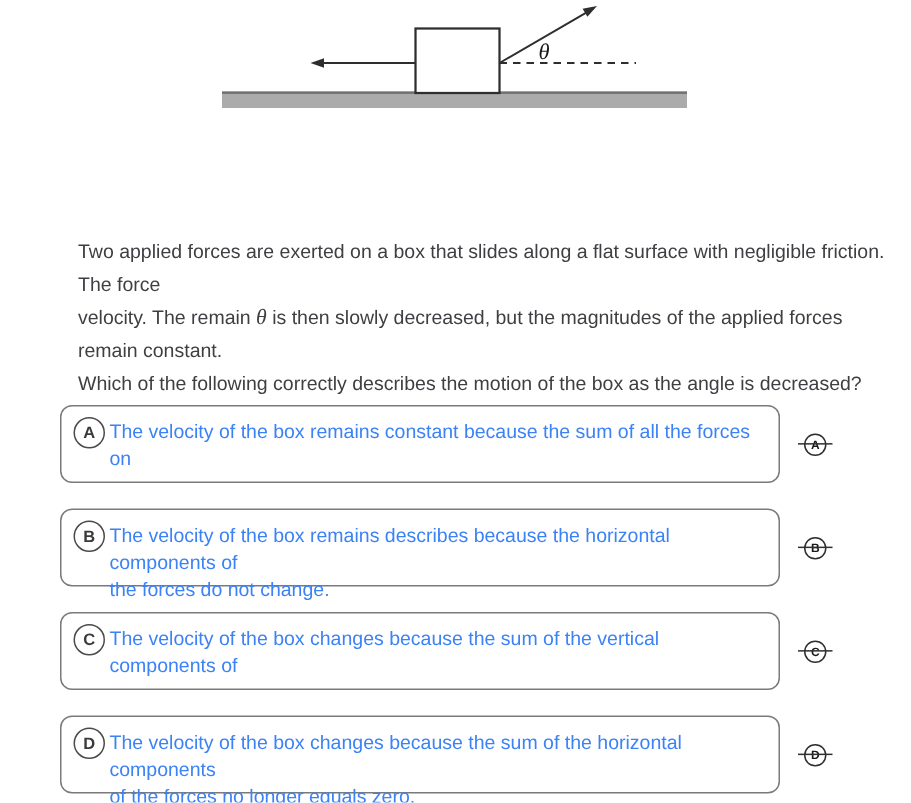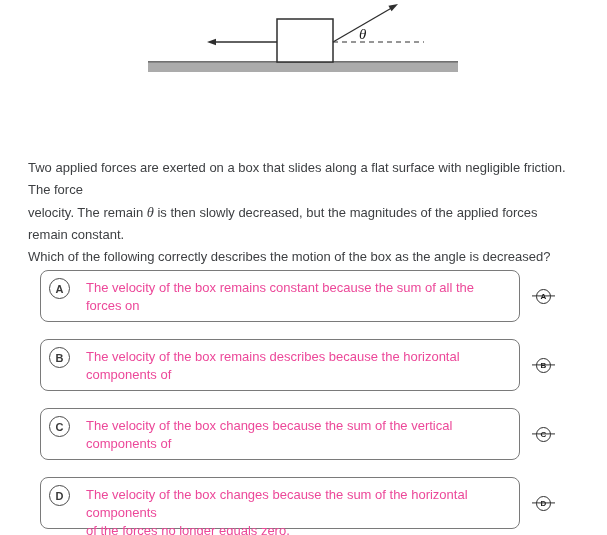--- a/index.html
+++ b/index.html
@@ -4,37 +4,37 @@
 <style>
   * { margin:0; padding:0; box-sizing:border-box; }
   html,body { width:607px; height:535px; background:#ffffff; overflow:hidden;
               font-family:"Liberation Sans", sans-serif; }
   .page { position:relative; width:607px; height:535px; background:#fff; }
 
   
   .diagram { position:absolute; top:0; left:0; width:607px; height:80px; }
 
   
-  .question { position:absolute; left:28px; top:157px; width:545px;
+  .question { position:absolute; left:52px; top:157px; width:545px;
               font-size:13px; line-height:22px; color:#3d3f42; }
   .math { font-family:"Liberation Serif", serif; font-style:italic;
           font-size:14.5px; }
 
   
   .options { position:absolute; left:40px; top:270px; }
   .option-row { display:flex; align-items:center; margin-bottom:17px; }
   .choice-box { width:480px; height:52px; border:1px solid #7a7a7a;
                 border-radius:8px; background:#fff; display:flex;
                 padding:7px 12px 7px 8px; cursor:pointer; }
   .letter-circle { flex:0 0 auto; width:21px; height:21px;
                    border:1.5px solid #4a4a4a; border-radius:50%;
                    display:flex; align-items:center; justify-content:center;
                    font-size:11px; font-weight:bold; color:#3a3a3a; }
-  .choice-text { margin-left:16px; padding-top:1px; font-size:13px;
-                 line-height:18px; color:#ec4899; }
+  .choice-text { margin-left:3px; padding-top:1px; font-size:13px;
+                 line-height:18px; color:#3b82f6; }
   .strike { margin-left:16px; position:relative; flex:0 0 auto;
             width:15px; height:15px; border:1.2px solid #2f2f2f;
             border-radius:50%; display:flex; align-items:center;
             justify-content:center; font-size:8px; font-weight:bold;
             color:#1a1a1a; cursor:pointer; }
   .strike::before { content:""; position:absolute; left:-5px; right:-5px;
                     top:50%; height:1.2px; background:#2f2f2f;
                     transform:translateY(-50%); }
 </style>
 </head>
@@ -90,20 +90,21 @@
         </div>
       </div>
       <div class="strike">A</div>
     </div>
 
     <div class="option-row">
       <div class="choice-box">
         <div class="letter-circle">B</div>
         <div class="choice-text">
           <div>The velocity of the box remains describes because the horizontal components of</div>
+          <div>the forces do not change.</div>
         </div>
       </div>
       <div class="strike">B</div>
     </div>
 
     <div class="option-row">
       <div class="choice-box">
         <div class="letter-circle">C</div>
         <div class="choice-text">
           <div>The velocity of the box changes because the sum of the vertical components of</div>

